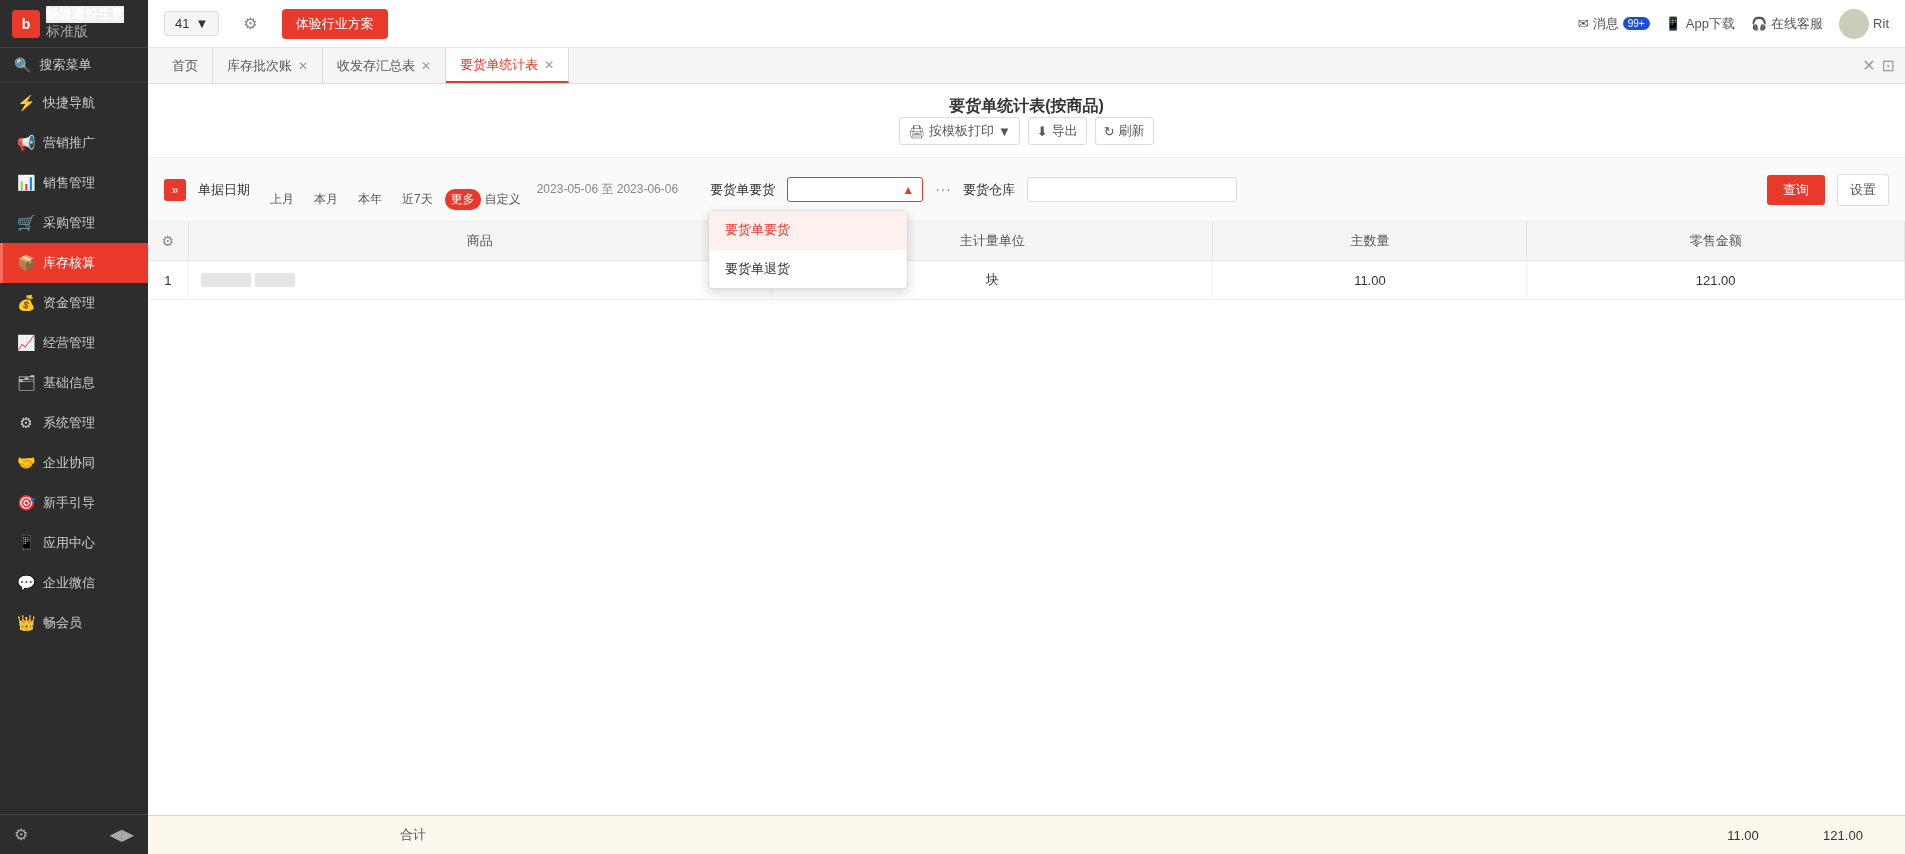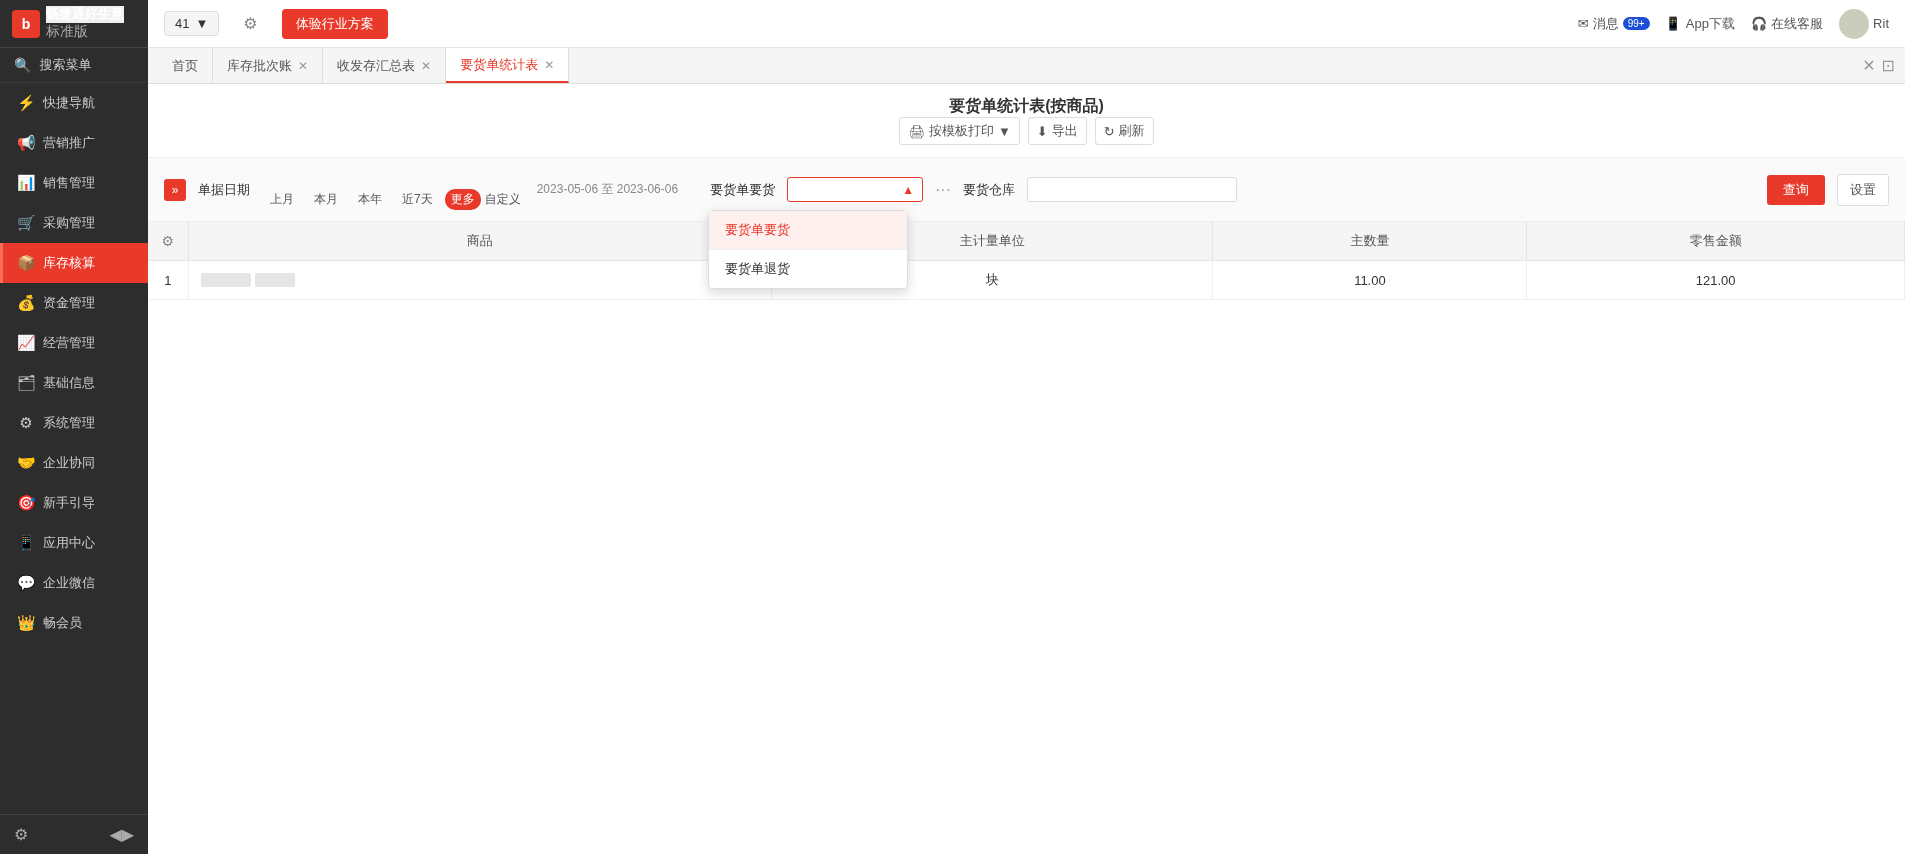--- a/index.html
+++ b/index.html
@@ -432,15 +432,22 @@
               </div>
             </td>
             <td>块</td>
             <td>11.00</td>
             <td>121.00</td>
           </tr>
         </tbody>
       </table>
     </div>
 
+    <div class="table-footer">
+      <span style="width:40px; display:inline-block;"></span>
+      <span class="footer-label">合计</span>
+      <span style="flex:1;"></span>
+      <span style="min-width:100px;text-align:center;">11.00</span>
+      <span style="min-width:100px;text-align:center;">121.00</span>
+    </div>
 
   </div>
 </div>
 
 </body></html>

